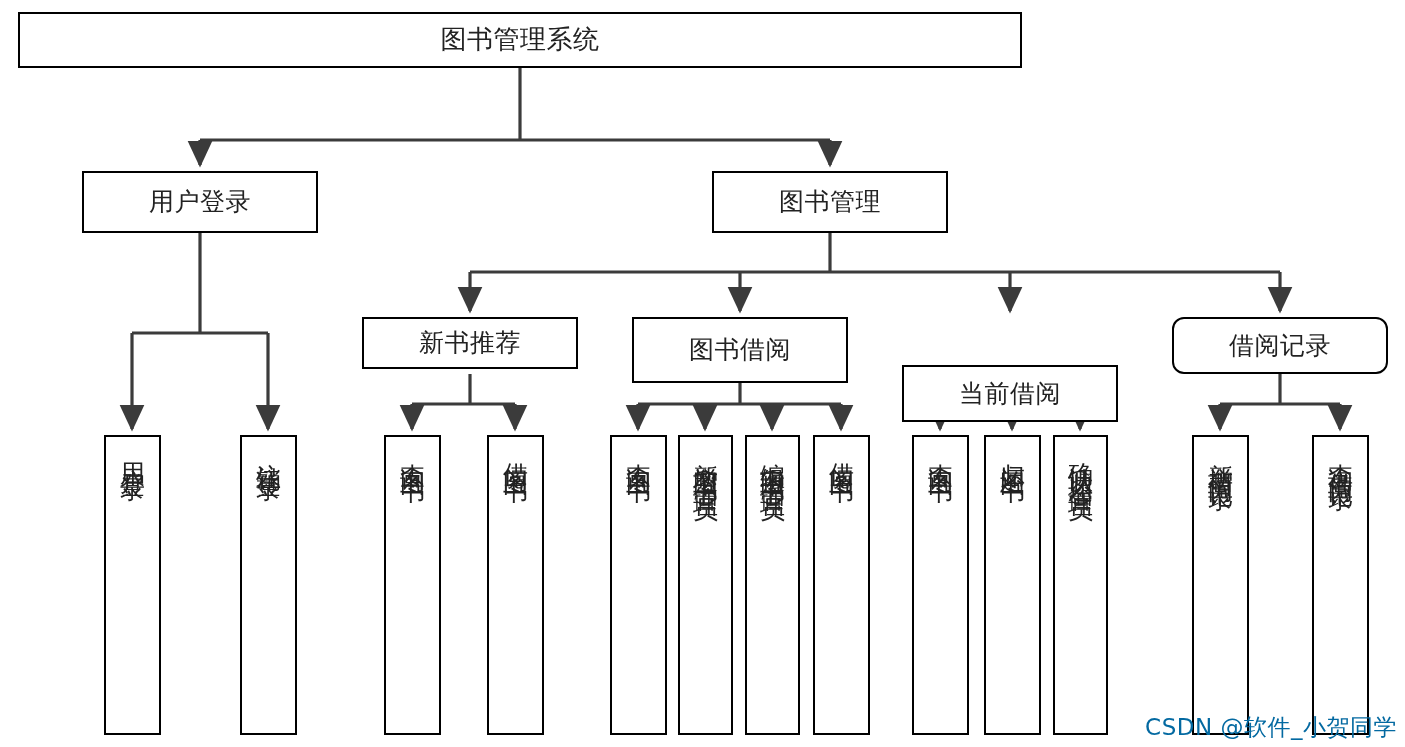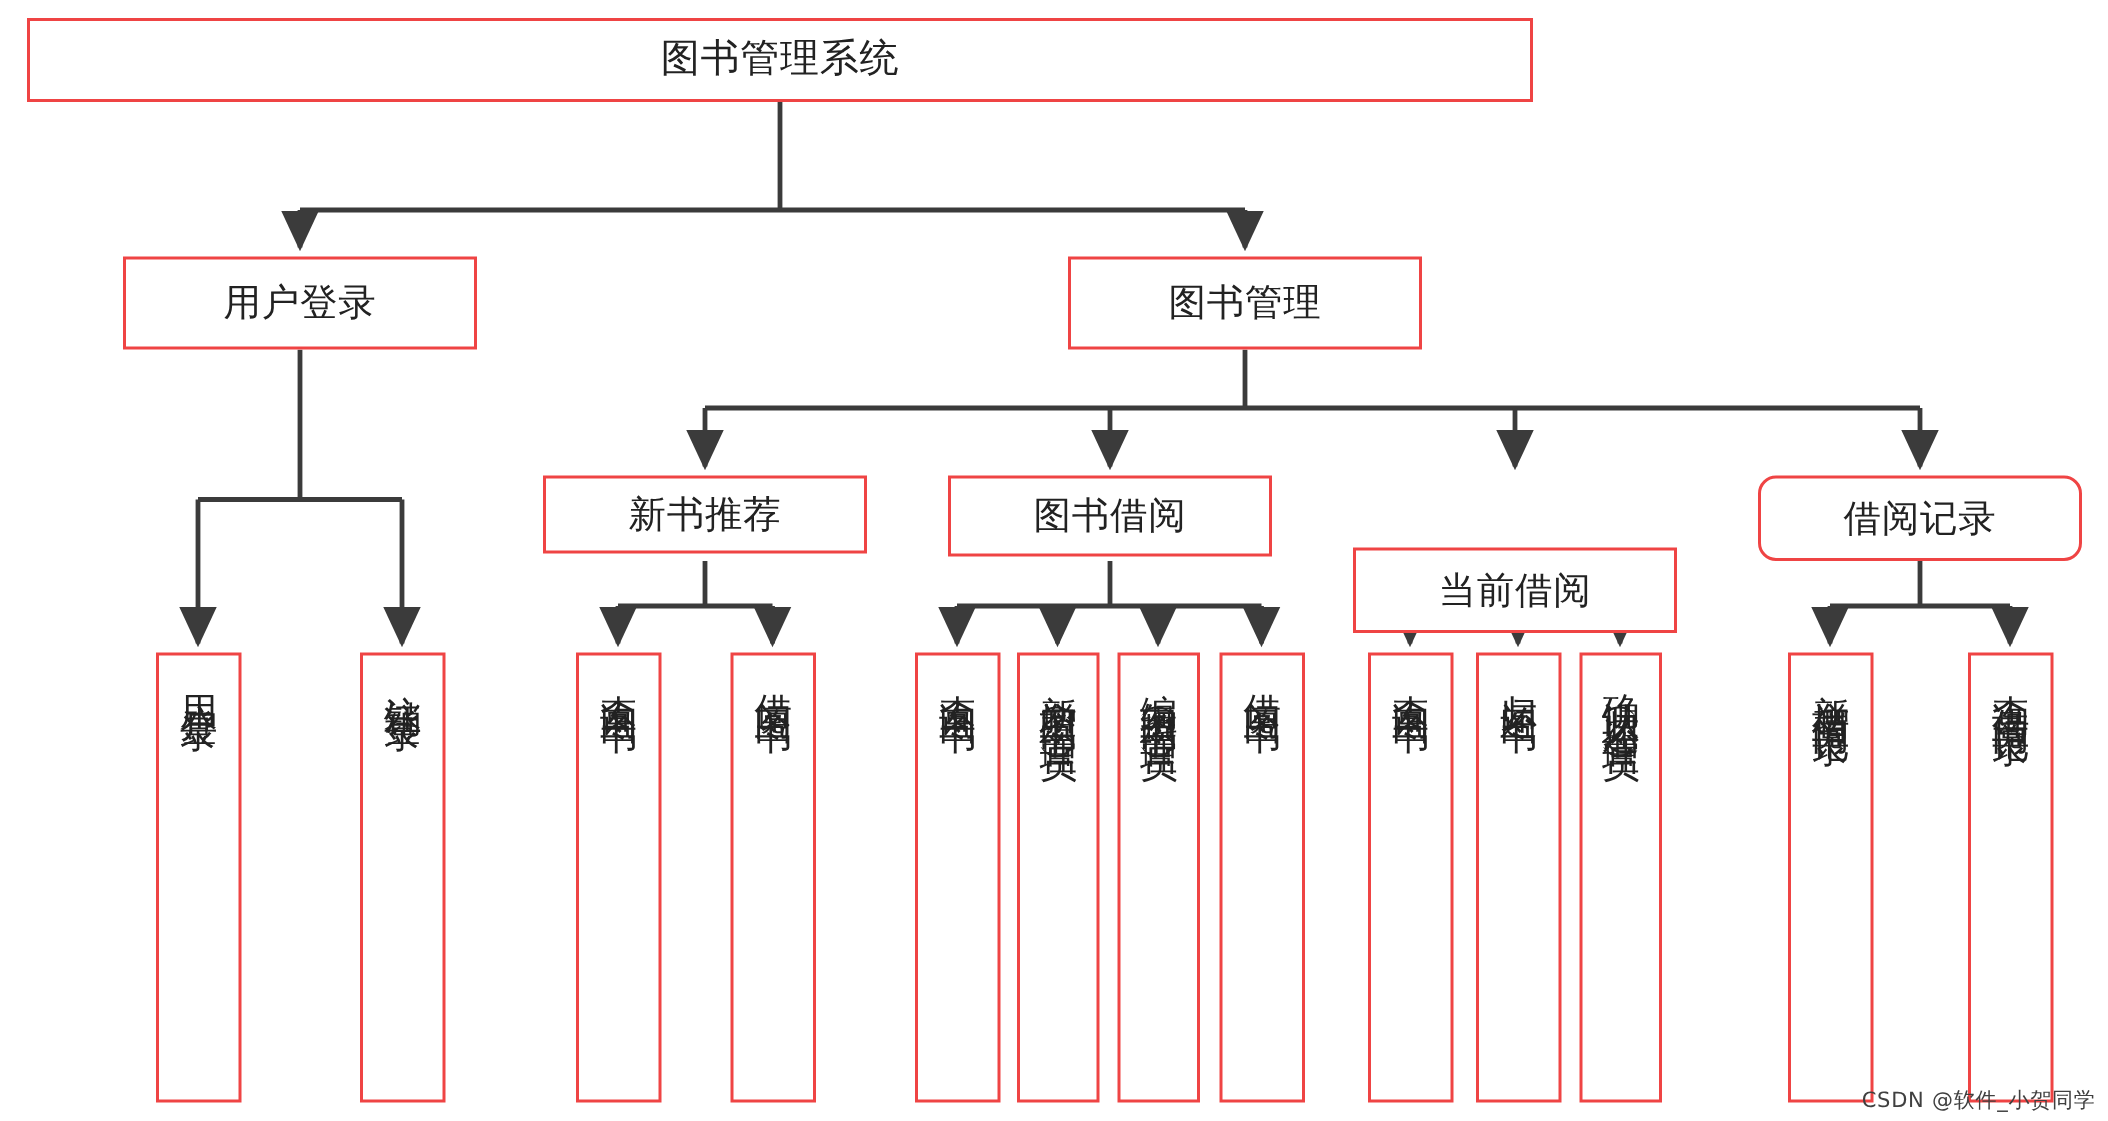--- a/index.html
+++ b/index.html
@@ -23,21 +23,21 @@
     left: 0;
     top: 0;
     width: 1405px;
     height: 747px;
     pointer-events: none;
   }
   .node {
     position: absolute;
     box-sizing: border-box;
     background: #ffffff;
-    border: 2px solid #ef4444;
+    border: 2px solid #000000;
     display: flex;
     align-items: center;
     justify-content: center;
     z-index: 2;
   }
   .node .lbl {
     color: #222222;
     text-align: center;
     line-height: 1.12;
     white-space: nowrap;
@@ -61,22 +61,22 @@
     text-orientation: upright;
     font-size: 25px;
     line-height: 1;
     letter-spacing: 5px;
     white-space: nowrap;
   }
   #watermark {
     position: absolute;
     right: 8px;
     bottom: 4px;
-    font-size: 14px;
-    color: #404040;
+    font-size: 23px;
+    color: #0369a1;
     letter-spacing: 0.5px;
     z-index: 5;
     user-select: none;
     white-space: nowrap;
   }
 </style>
 </head>
 <body>
 
 <div id="canvas">
@@ -138,21 +138,21 @@
   <div class="node horiz" id="n-l2-0" style="left: 82px; top: 171px; width: 236px; height: 62px;">
     <span class="lbl">用户登录</span>
   </div>
   <div class="node horiz" id="n-l2-1" style="left: 712px; top: 171px; width: 236px; height: 62px;">
     <span class="lbl">图书管理</span>
   </div>
 
   <div class="node horiz" id="n-l3-0" style="left: 362px; top: 317px; width: 216px; height: 52px;">
     <span class="lbl">新书推荐</span>
   </div>
-  <div class="node horiz" id="n-l3-1" style="left: 632px; top: 317px; width: 216px; height: 54px;">
+  <div class="node horiz" id="n-l3-1" style="left: 632px; top: 317px; width: 216px; height: 66px;">
     <span class="lbl">图书借阅</span>
   </div>
   <div class="node horiz" id="n-l3-2" style="left: 902px; top: 317px; width: 216px; height: 57px; margin-top: 48px;">
     <span class="lbl">当前借阅</span>
   </div>
   <div class="node horiz" id="n-l3-3" style="left: 1172px; top: 317px; width: 216px; height: 57px; border-radius: 12px;">
     <span class="lbl">借阅记录</span>
   </div>
 
   <div class="node vert" id="n-lf-0" style="left: 104px; top: 435px; width: 57px; height: 300px;">

